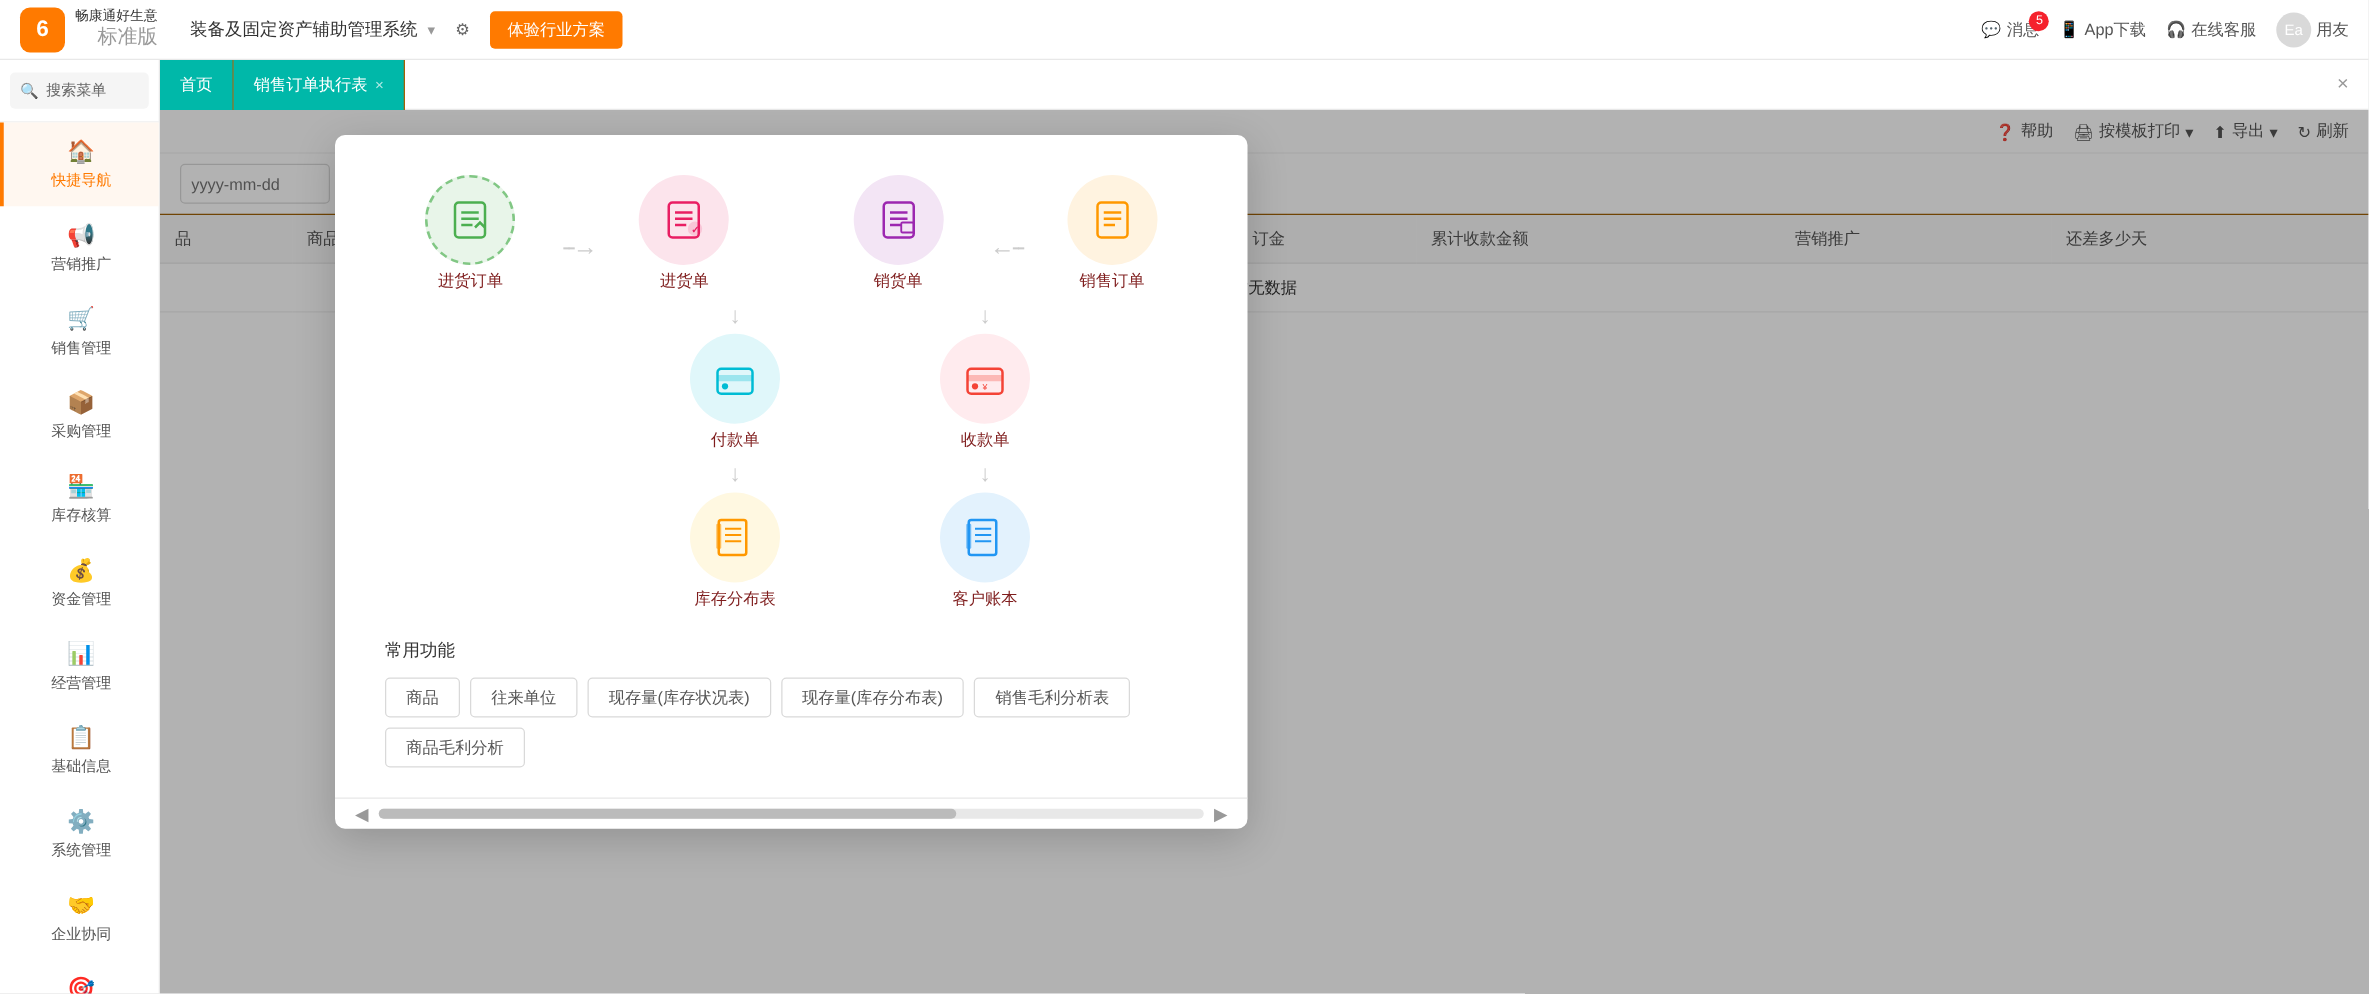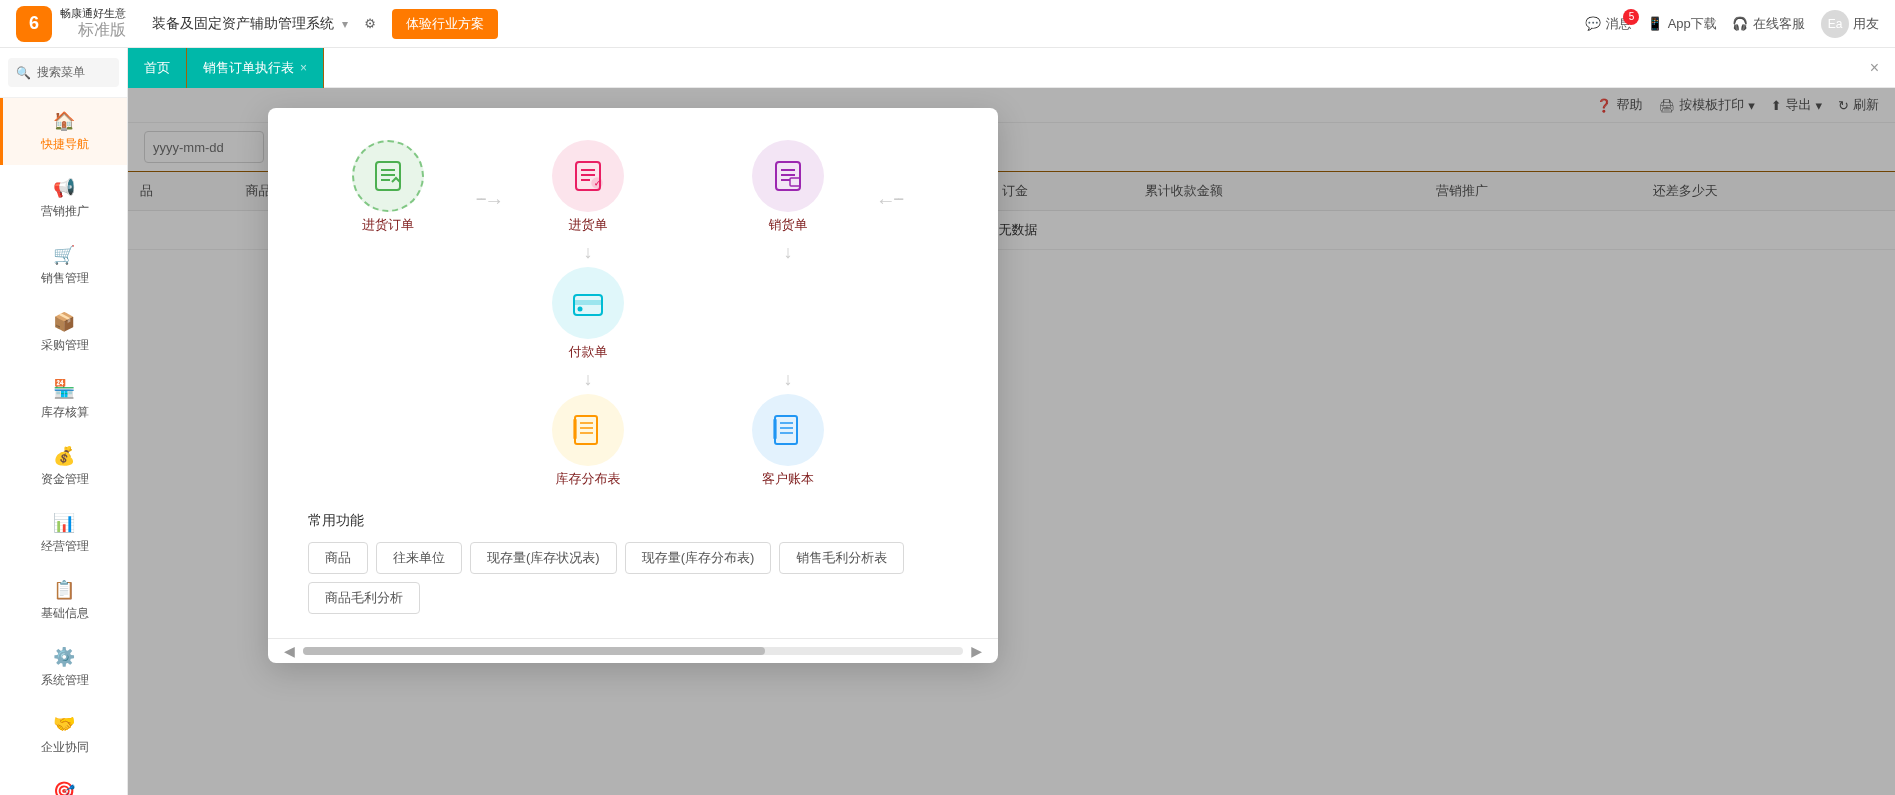--- a/index.html
+++ b/index.html
@@ -314,20 +314,31 @@
                         <rect x="20" y="20" width="10" height="8" rx="1" fill="none" stroke="#9c27b0" stroke-width="1.5"></rect>
                       </svg>
                   </div>
                   <span class="flow-label">销货单</span>
                 </div>
 
                 <div style="width:40px; display:flex; align-items:center; justify-content:center; margin-bottom:24px;">
                   <span style="color:#ccc; font-size:20px; letter-spacing:-4px;">← - -</span>
                 </div>
 
+                <div class="flow-col" style="width:160px; align-items:center;">
+                  <div class="flow-circle orange">
+                    <svg width="36" height="36" viewBox="0 0 36 36">
+                        <rect x="6" y="4" width="24" height="28" rx="3" fill="none" stroke="#ff9800" stroke-width="2"></rect>
+                        <line x1="11" y1="12" x2="25" y2="12" stroke="#ff9800" stroke-width="2"></line>
+                        <line x1="11" y1="17" x2="25" y2="17" stroke="#ff9800" stroke-width="2"></line>
+                        <line x1="11" y1="22" x2="20" y2="22" stroke="#ff9800" stroke-width="2"></line>
+                      </svg>
+                  </div>
+                  <span class="flow-label">销售订单</span>
+                </div>
               </div>
 
               <div style="display:flex; margin-bottom:4px;">
                 <div style="width:160px; display:flex; justify-content:center;"></div>
                 <div style="width:40px;"></div>
                 <div style="width:160px; display:flex; justify-content:center;">
                   <span style="color:#ccc; font-size:18px;">↓</span>
                 </div>
                 <div style="width:40px;"></div>
                 <div style="width:160px; display:flex; justify-content:center;">
@@ -344,20 +355,31 @@
                     <svg width="36" height="36" viewBox="0 0 36 36">
                         <rect x="4" y="10" width="28" height="20" rx="3" fill="none" stroke="#00bcd4" stroke-width="2"></rect>
                         <rect x="4" y="15" width="28" height="5" fill="#00bcd4" opacity="0.3"></rect>
                         <circle cx="10" cy="24" r="2.5" fill="#00bcd4"></circle>
                       </svg>
                   </div>
                   <span class="flow-label">付款单</span>
                 </div>
                 <div style="width:40px;"></div>
 
+                <div class="flow-col" style="width:160px; align-items:center;">
+                  <div class="flow-circle red">
+                    <svg width="36" height="36" viewBox="0 0 36 36">
+                        <rect x="4" y="10" width="28" height="20" rx="3" fill="none" stroke="#f44336" stroke-width="2"></rect>
+                        <rect x="4" y="15" width="28" height="5" fill="#f44336" opacity="0.3"></rect>
+                        <circle cx="10" cy="24" r="2.5" fill="#f44336"></circle>
+                        <text x="16" y="27" fill="#f44336" font-size="7">¥</text>
+                      </svg>
+                  </div>
+                  <span class="flow-label">收款单</span>
+                </div>
               </div>
 
               <div style="display:flex; margin-bottom:4px;">
                 <div style="width:160px;"></div>
                 <div style="width:40px;"></div>
                 <div style="width:160px; display:flex; justify-content:center;">
                   <span style="color:#ccc; font-size:18px;">↓</span>
                 </div>
                 <div style="width:40px;"></div>
                 <div style="width:160px; display:flex; justify-content:center;">

